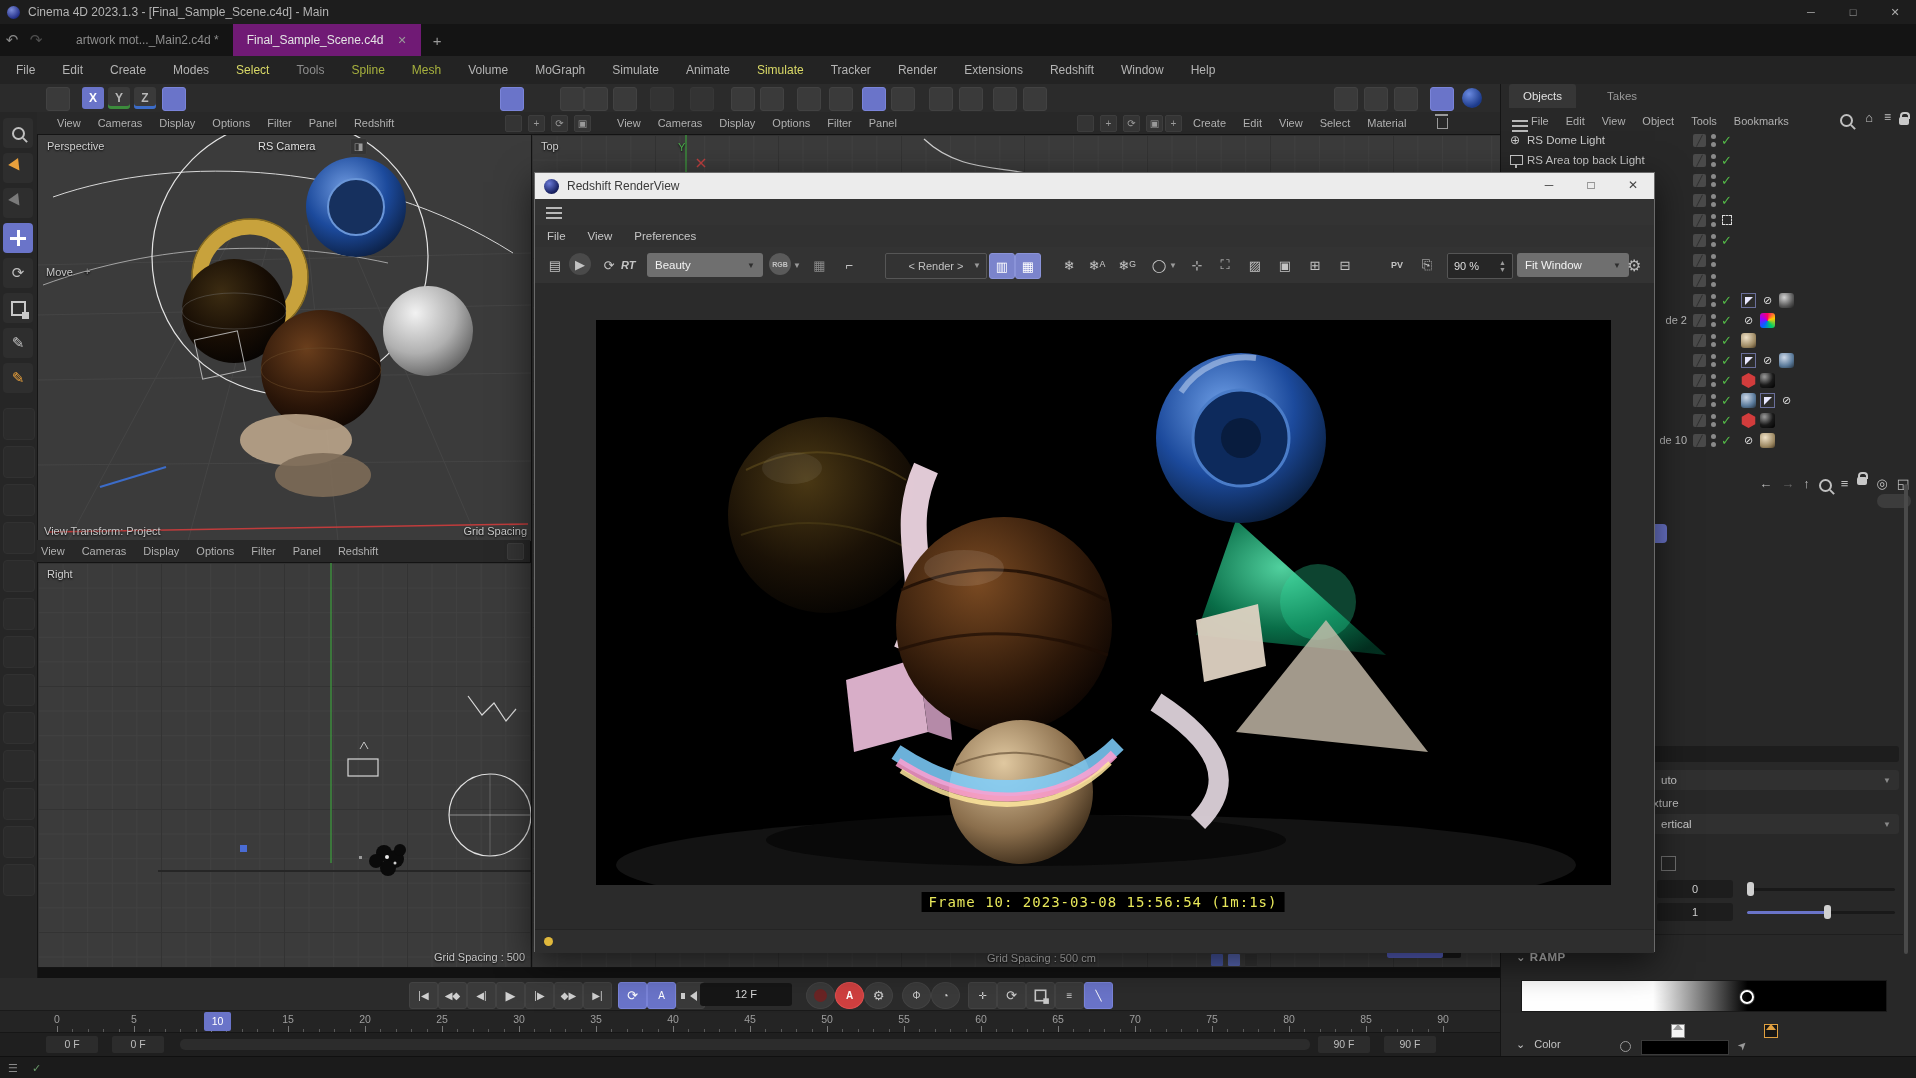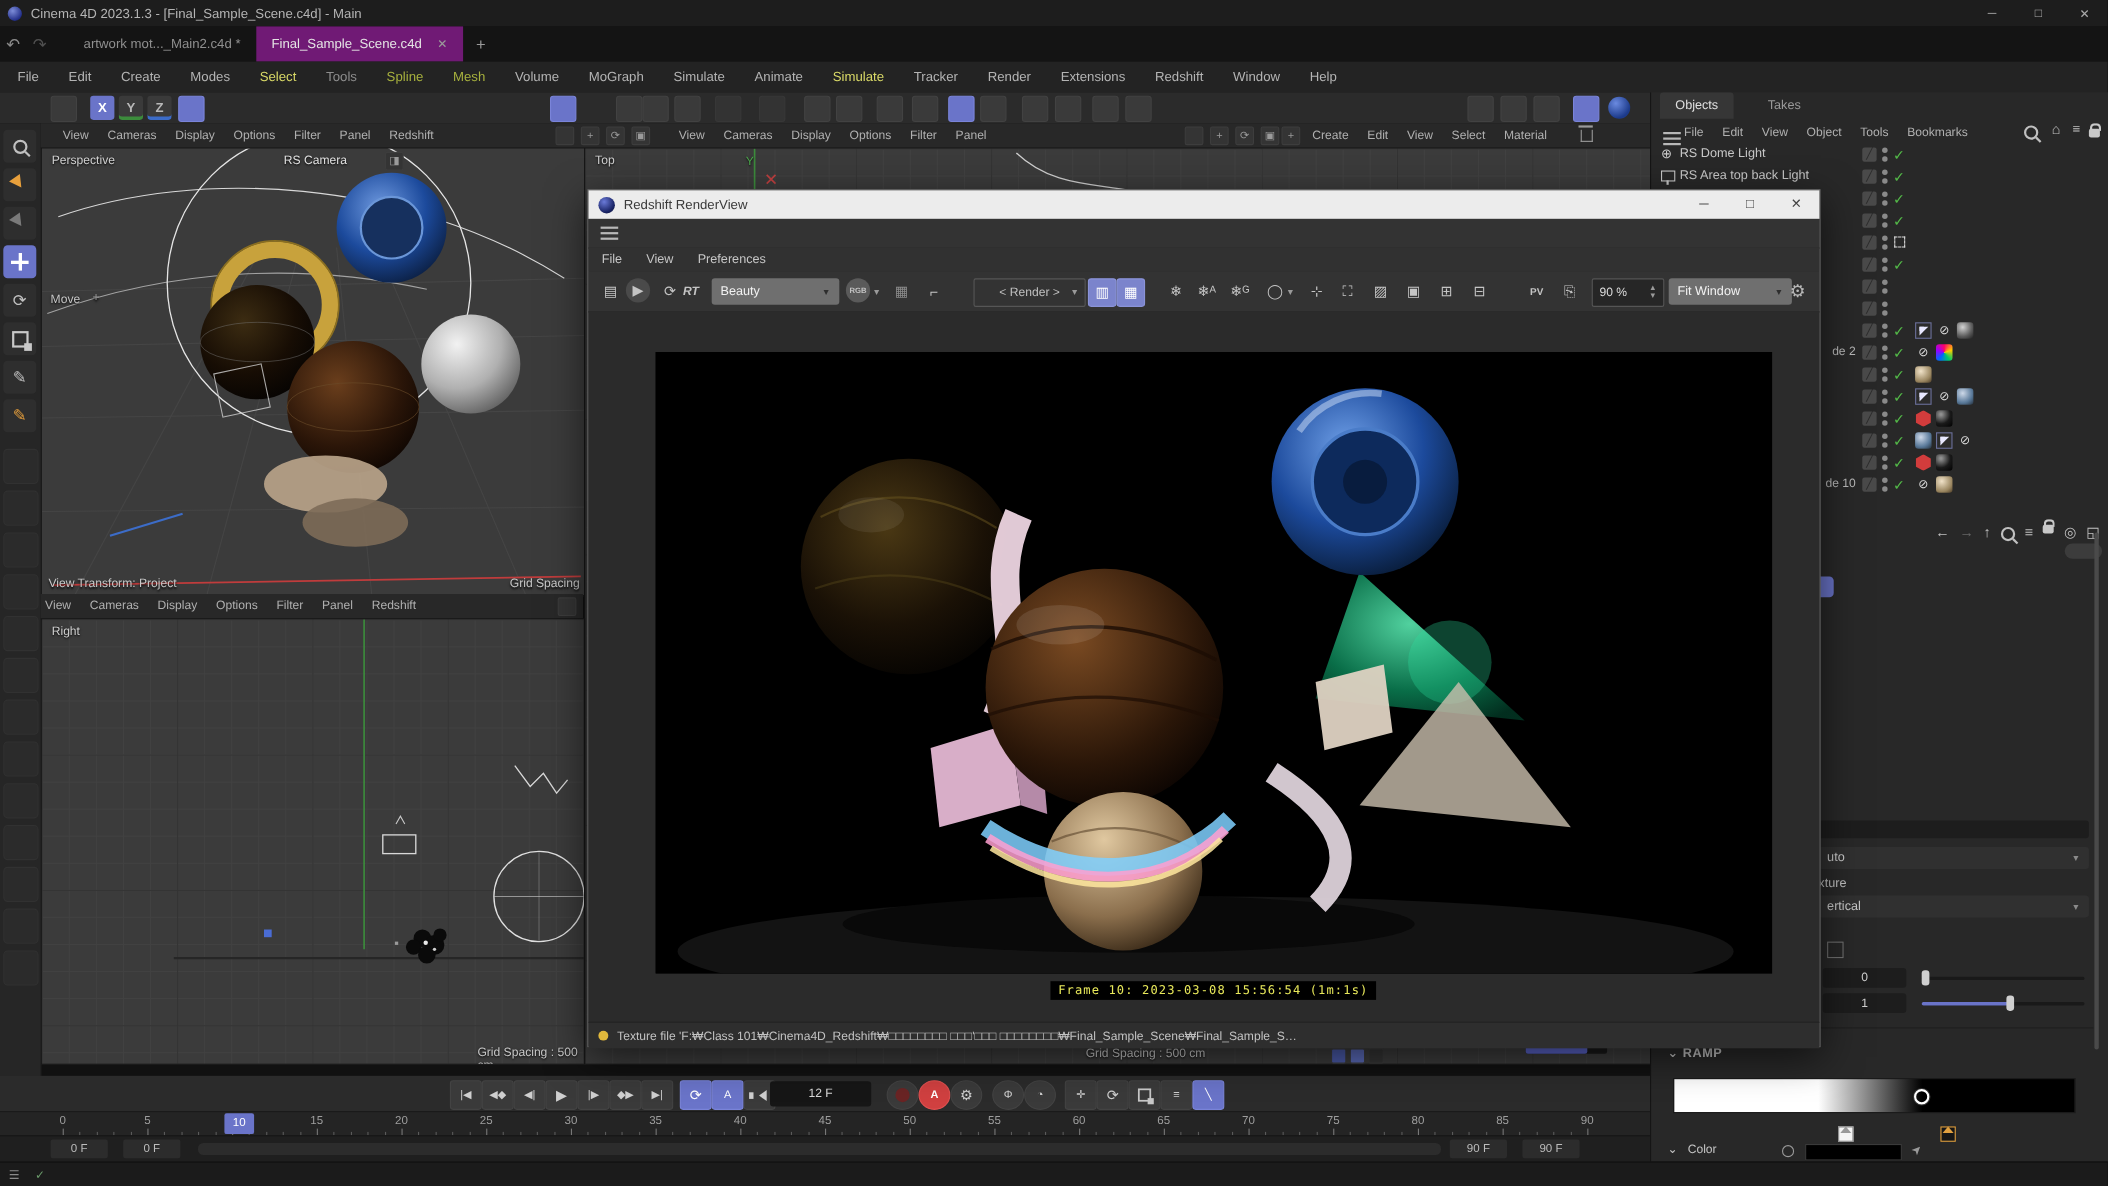--- a/index.html
+++ b/index.html
@@ -87,21 +87,21 @@
   .rvt{position:absolute;top:6px;height:24px;display:flex;align-items:center;justify-content:center;color:#c4c4c4}
   .rvbtn{width:24px;border-radius:3px;font-size:13px}
   .rvbtn.blue{background:#7b84cc;color:#fff;border:1px solid #8a93d8}
   .dd{background:#6f6f6f;border-radius:3px;color:#f2f2f2;justify-content:space-between;padding:0 8px;font-size:11.5px}
   .dd .arr{color:#2e2e2e;font-size:8px;margin-left:8px}
   .ddline{border:1px solid #565656;border-radius:2px;color:#c0c0c0;justify-content:center;font-size:11px}
   .spin{background:#262626;border:1px solid #555;border-radius:2px;color:#ddd;padding:0 6px;font-size:11px;justify-content:space-between}
   #rv-canvas{left:0;top:110px;width:100%;height:646px;background:#2b2b2b}
   #rv-image{position:absolute;left:61px;top:37px;width:1015px;height:565px;background:#000}
   #rv-framechip{position:absolute;left:568px;top:609px;transform:translateX(-50%);
-    background:#000;color:#e8e85a;font-family:"DejaVu Sans Mono",monospace;font-size:11px;
+    background:#000;color:#e8e85a;font-family:"DejaVu Sans Mono",monospace;font-size:14px;
     padding:2px 7px;letter-spacing:1px;white-space:nowrap}
   #rv-status{left:0;top:756px;width:100%;height:23px;background:#2e2e2e;border-top:1px solid #242424}
   #rv-status .dot{width:9px;height:9px;border-radius:50%;background:#e0b83c;margin:0 8px 0 9px}
   #rv-status .txt{color:#c2c2c2;font-size:11px;white-space:nowrap;overflow:hidden;width:1070px}
 
   
   #rightpanel{left:1500px;top:84px;width:416px;height:972px;background:#282828;border-left:1px solid #151515}
   .ptab{position:absolute;top:0;height:24px;display:flex;align-items:center;padding:0 14px;color:#9a9a9a;font-size:11.5px}
   .ptab.active{background:#363636;color:#e0e0e0;border-radius:3px 3px 0 0}
   #panelmenu{position:absolute;left:0;top:26px;width:100%;height:22px;display:flex;gap:17px;align-items:center;padding-left:30px;box-sizing:border-box}
@@ -785,21 +785,20 @@
         <path d="M 300 432 C 380 486 470 476 522 424" stroke="#7fd0ff" stroke-width="16" fill="none" opacity=".85"></path>
         <path d="M 302 442 C 382 494 468 485 518 434" stroke="#ff9fd0" stroke-width="9" fill="none" opacity=".85"></path>
         <path d="M 305 451 C 384 501 465 492 514 443" stroke="#ffe89f" stroke-width="5" fill="none" opacity=".85"></path>
         <path d="M 560 382 C 622 422 642 462 602 502" stroke="#e8dce4" stroke-width="20" fill="none" opacity=".9"></path>
       </svg>
     </div>
     <span id="rv-framechip">Frame 10: 2023-03-08 15:56:54 (1m:1s)</span>
   </div>
   <div class="abs flex" id="rv-status">
     <span class="dot"></span>
-    <span class="txt">Texture file 'F:₩Class 101₩Cinema4D_Redshift₩□□□□□□□□ □□□'□□□ □□□□□□□□₩Final_Sample_Scene₩Final_Sample_S…</span>
   </div>
 </div>
 
 <div class="abs" id="timeline">
   <span class="tbtn" style="left:409px">|◀</span>
   <span class="tbtn" style="left:438px">◀◆</span>
   <span class="tbtn" style="left:467px">◀|</span>
   <span class="tbtn" style="left:496px;font-size:13px">▶</span>
   <span class="tbtn" style="left:525px">|▶</span>
   <span class="tbtn" style="left:554px" able="true">◆▶</span>

